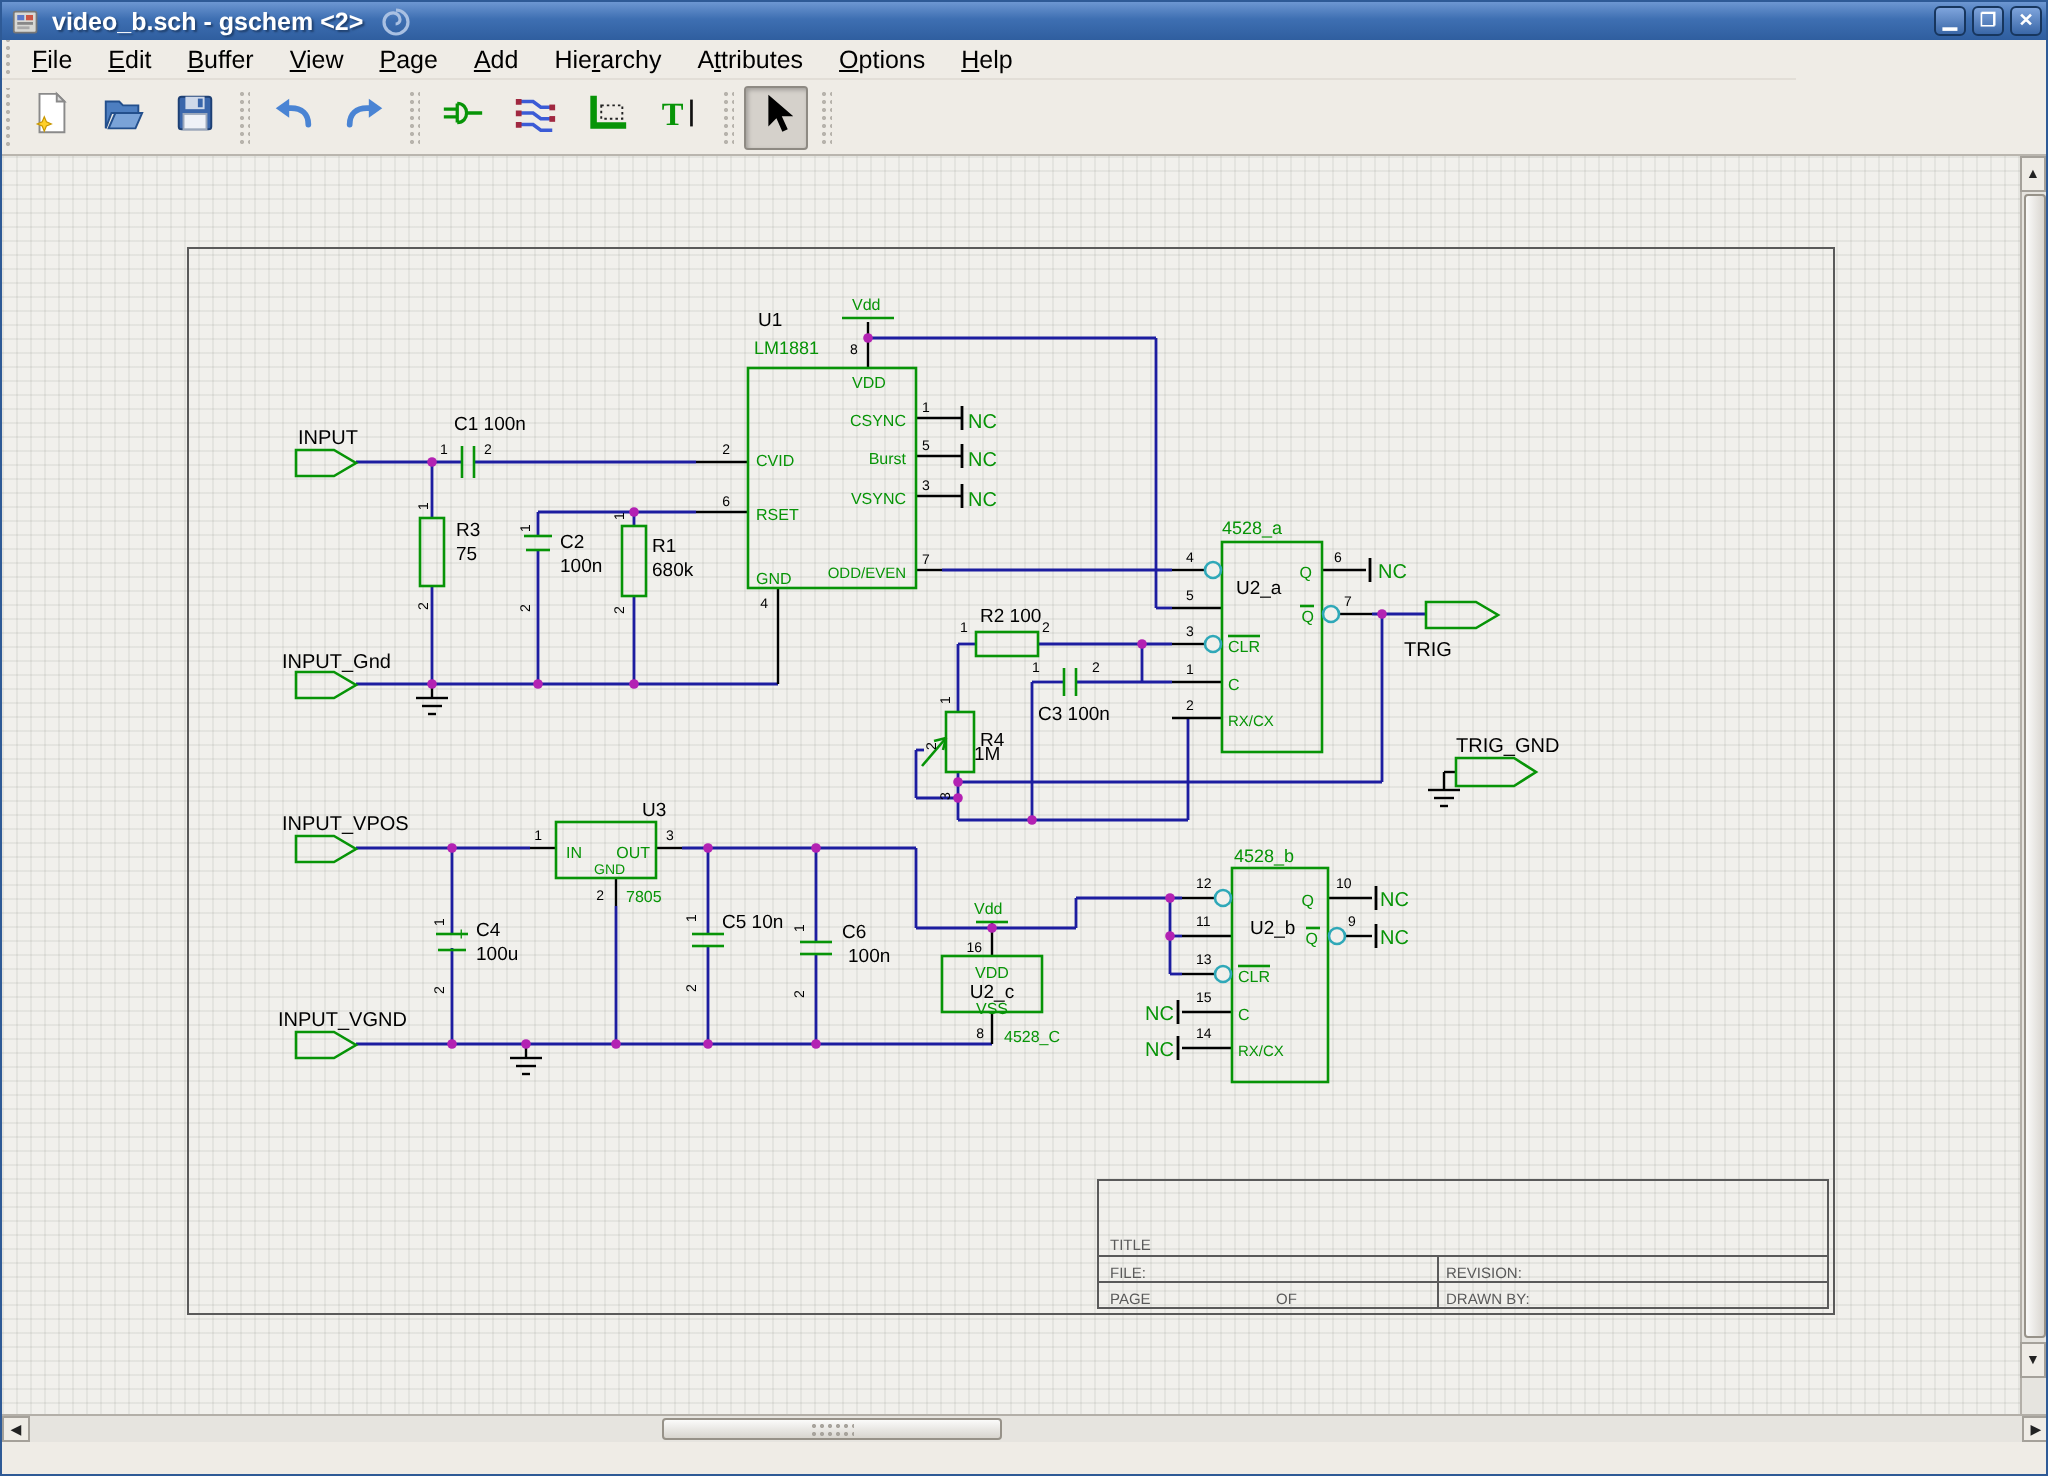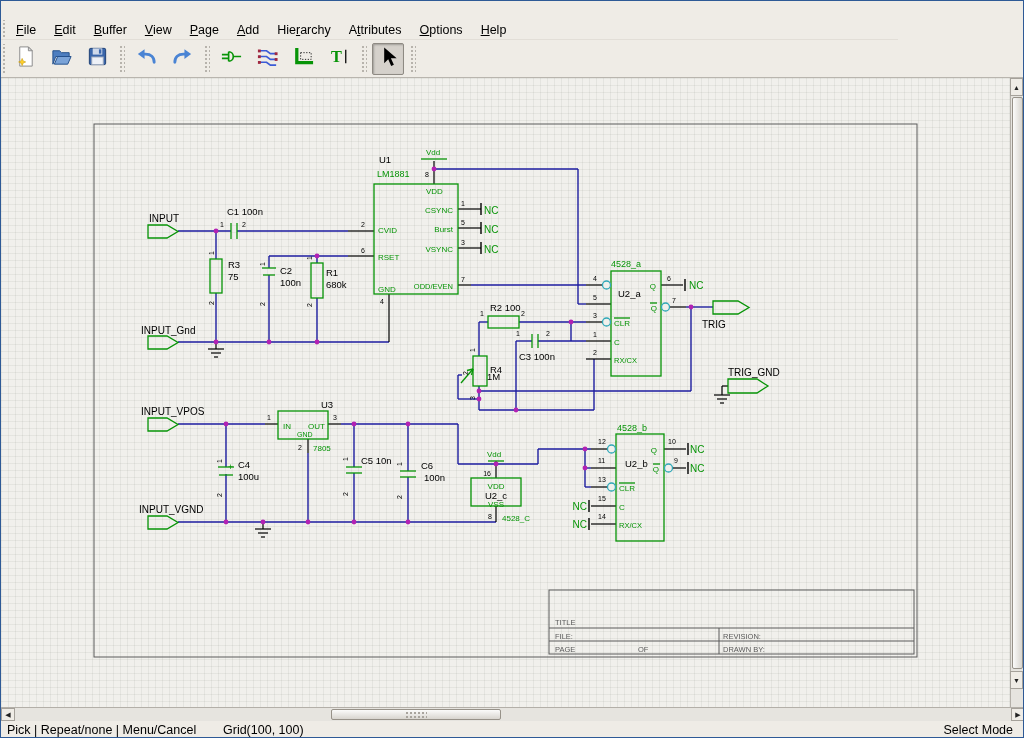--- a/index.html
+++ b/index.html
@@ -57,20 +57,42 @@
     font-size:12.5px;color:#000;}
   .statusbar .sleft{position:absolute;left:6px;top:2px;}
   .statusbar .sgrid{position:absolute;left:222px;top:2px;}
   .statusbar .smode{position:absolute;right:12px;top:2px;}
 </style>
 </head>
 <body>
 
 <div class="window">
 
+  <div class="titlebar">
+    <span class="app-icon">
+      <svg viewBox="0 0 16 16">
+          <rect x="1" y="2" width="13" height="12" rx="1" fill="#d8d8d4" stroke="#777"></rect>
+          <rect x="3" y="4" width="4" height="3" fill="#5b79c9"></rect>
+          <rect x="8" y="4" width="4" height="3" fill="#cc5544"></rect>
+          <rect x="3" y="8" width="9" height="1.6" fill="#888"></rect>
+          <rect x="3" y="10.5" width="7" height="1.6" fill="#aaa"></rect>
+        </svg>
+    </span>
+    <span class="title">video_b.sch - gschem &lt;2&gt;</span>
+    <span class="spiral">
+      <svg viewBox="0 0 16 16">
+          <path d="M8 2a6 6 0 1 1-6 6 4.6 4.6 0 0 1 4.6-4.6 3.4 3.4 0 0 1 3.4 3.4 2.2 2.2 0 0 1-2.2 2.2" fill="none" stroke="#a9c0e2" stroke-width="1.6"></path>
+        </svg>
+    </span>
+    <span class="winbtns">
+      <span class="wbtn">▁</span>
+      <span class="wbtn">❐</span>
+      <span class="wbtn">✕</span>
+    </span>
+  </div>
 
   <div class="menubar">
     <span class="grip-v"></span>
     <span id="menu-items" style="display:flex">
         <span class="menu-item"><u>F</u>ile</span>
         <span class="menu-item"><u>E</u>dit</span>
         <span class="menu-item"><u>B</u>uffer</span>
         <span class="menu-item"><u>V</u>iew</span>
         <span class="menu-item"><u>P</u>age</span>
         <span class="menu-item"><u>A</u>dd</span>
@@ -453,19 +475,14 @@
   </div>
 
   <div class="hscroll">
     <span class="hbtn" style="left:0;">◀</span>
     <span class="hthumb">
         <span class="hgrip"></span>
       </span>
     <span class="hbtn" style="right:0;">▶</span>
   </div>
 
-  <div class="statusbar">
-    <span class="sleft">Pick | Repeat/none | Menu/Cancel</span>
-    <span class="sgrid">Grid(100, 100)</span>
-    <span class="smode">Select Mode</span>
-  </div>
 
 </div>
 
 </body></html>

